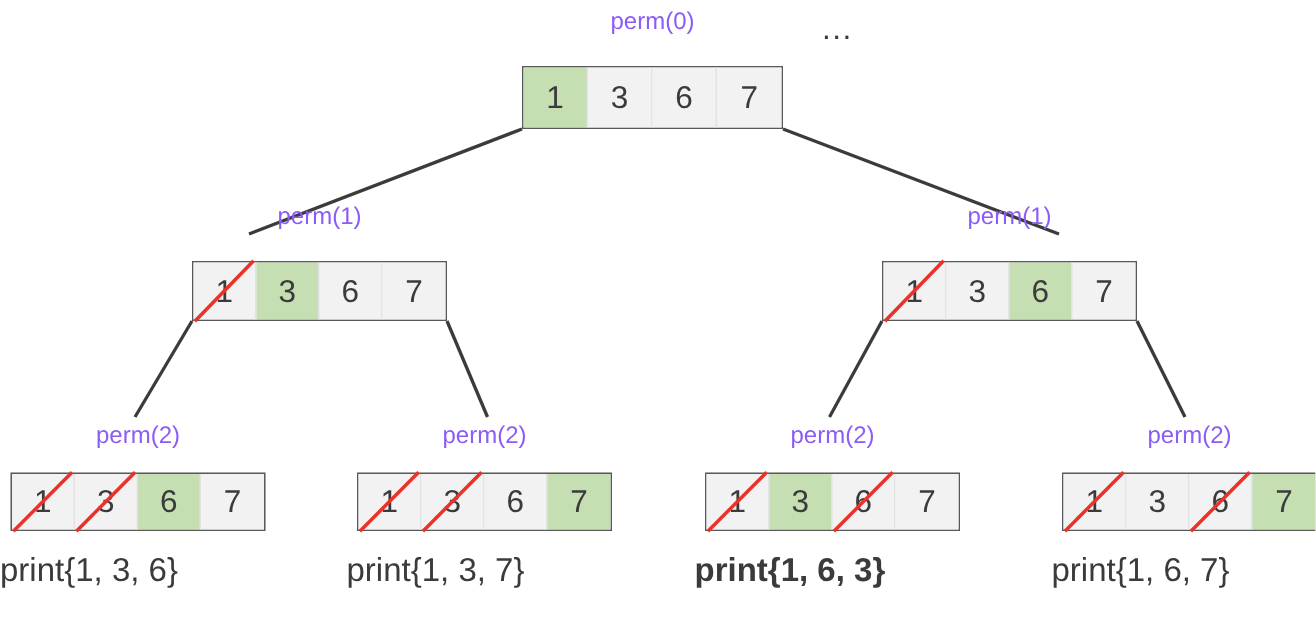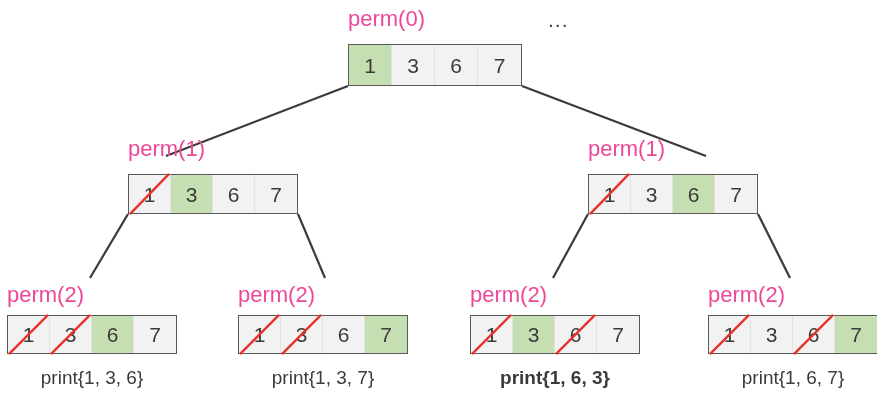--- a/index.html
+++ b/index.html
@@ -24,24 +24,24 @@
     top: 0;
     width: 877px;
     height: 416px;
     pointer-events: none;
   }
   .node {
     position: absolute;
   }
   .node-label {
     position: absolute;
-    font-size: 22px;
-    color: #ec4899;
+    font-size: 16px;
+    color: #8b5cf6;
     white-space: nowrap;
-    text-align: left;
+    text-align: center;
     letter-spacing: 0px;
   }
   .array {
     position: absolute;
     display: flex;
     border: 1.6px solid #595959;
     box-sizing: border-box;
     background: #f2f2f2;
   }
   .cell {
@@ -72,24 +72,24 @@
     left: -2px;
     top: -4px;
     width: calc(100% + 4px);
     height: calc(100% + 8px);
     z-index: 2;
     pointer-events: none;
     overflow: visible;
   }
   .print {
     position: absolute;
-    font-size: 19px;
+    font-size: 22px;
     color: #3b3b3b;
     white-space: nowrap;
-    text-align: center;
+    text-align: left;
   }
   .ellipsis {
     position: absolute;
     font-size: 21px;
     color: #3b3b3b;
     letter-spacing: 1px;
   }
 </style>
 </head>
 <body>

